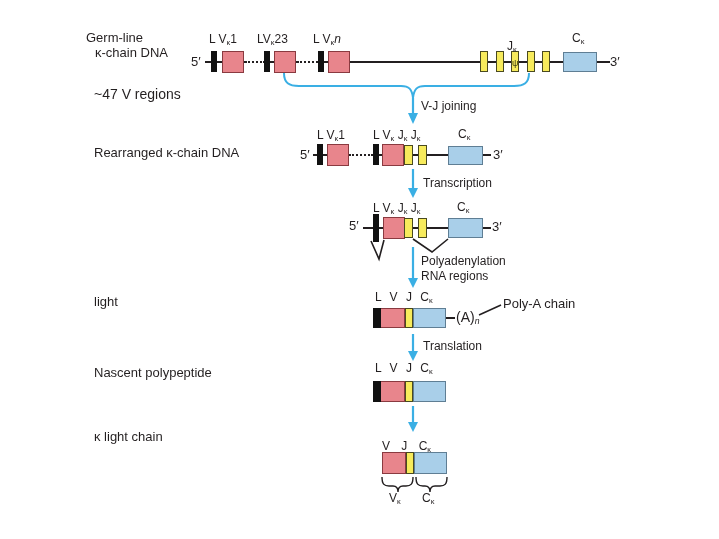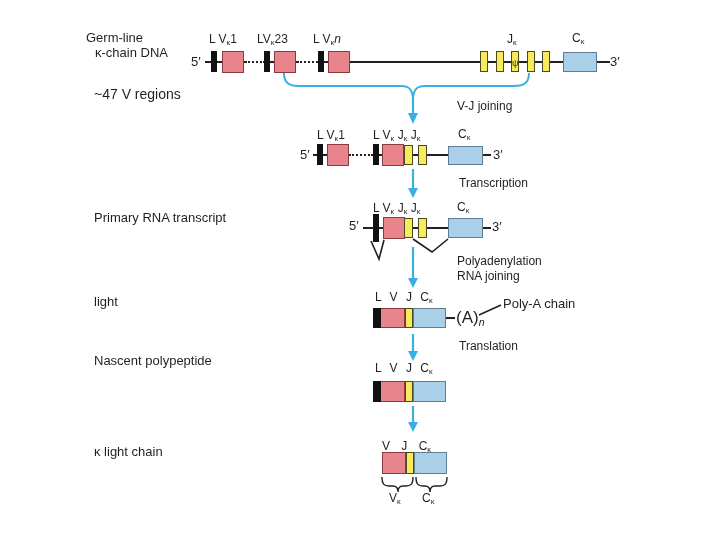--- a/index.html
+++ b/index.html
@@ -12,21 +12,21 @@
   .seglbl{font-size:12px;line-height:13px;white-space:nowrap;}
   .prime{font-size:13px;white-space:nowrap;}
   sub{font-size:0.62em;vertical-align:-0.25em;line-height:0;}
   i{font-style:italic;}
   .hline{height:0;border-top:2px solid var(--ink,#231F20);}
   .dotline{height:0;border-top:2px dotted var(--ink,#231F20);}
   .barL{background:var(--leader,#111);width:6px;height:21px;}
   .boxV{background:var(--pink,#E8858C);border:1px solid #8a3a40;box-sizing:border-box;}
   .boxJ{background:var(--yellow,#F7EB5C);border:1px solid #4a4a20;box-sizing:border-box;}
   .boxC{background:var(--blue,#A9CFE9);border:1px solid #5f7e94;box-sizing:border-box;}
-  .arrowlbl{font-size:12px;line-height:15px;white-space:nowrap;margin-left:36px;}
+  .arrowlbl{font-size:12px;line-height:15px;white-space:nowrap;}
   .psi{font-size:9px;line-height:9px;color:#3a3a10;}
   svg{position:absolute;left:0;top:0;pointer-events:none;}
 </style>
 </head>
 <body>
 
 <div class="canvas">
 
   <svg width="719" height="539" viewBox="0 0 719 539">
 
@@ -78,84 +78,84 @@
   <div class="abs boxJ" style="left:496px;top:51px;width:8px;height:21px;"></div>
   <div class="abs boxJ" style="left:511px;top:51px;width:8px;height:21px;text-align:center;"><span class="psi">ψ</span></div>
   <div class="abs boxJ" style="left:527px;top:51px;width:8px;height:21px;"></div>
   <div class="abs boxJ" style="left:542px;top:51px;width:8px;height:21px;"></div>
   <div class="abs boxC" style="left:563px;top:52px;width:34px;height:20px;"></div>
   <div class="abs prime" style="left:610px;top:54px;">3′</div>
 
   <div class="abs seglbl" style="left:209px;top:33px;">L V<sub>κ</sub>1</div>
   <div class="abs seglbl" style="left:257px;top:33px;">LV<sub>κ</sub>23</div>
   <div class="abs seglbl" style="left:313px;top:33px;">L V<sub>κ</sub><i>n</i></div>
-  <div class="abs seglbl" style="left:507px;top:33px;text-align:right;">J<sub>κ</sub></div>
+  <div class="abs seglbl" style="left:507px;top:40px;text-align:right;">J<sub>κ</sub></div>
   <div class="abs seglbl" style="left:572px;top:32px;">C<sub>κ</sub></div>
 
   <div class="abs arrowlbl" style="left:421px;top:99px;">V-J joining</div>
 
+  <div class="abs lbl" style="left:94px;top:146px;">Rearranged κ-chain DNA</div>
   <div class="abs prime" style="left:300px;top:147px;">5′</div>
   <div class="abs hline" style="left:313px;top:154px;width:36px;"></div>
   <div class="abs dotline" style="left:349px;top:154px;width:24px;"></div>
   <div class="abs hline" style="left:373px;top:154px;width:118px;"></div>
 
   <div class="abs barL" style="left:317px;top:144px;"></div>
   <div class="abs boxV" style="left:327px;top:144px;width:22px;height:22px;"></div>
   <div class="abs barL" style="left:373px;top:144px;"></div>
   <div class="abs boxV" style="left:382px;top:144px;width:22px;height:22px;"></div>
   <div class="abs boxJ" style="left:404px;top:145px;width:9px;height:20px;"></div>
   <div class="abs boxJ" style="left:418px;top:145px;width:9px;height:20px;"></div>
   <div class="abs boxC" style="left:448px;top:146px;width:35px;height:19px;"></div>
   <div class="abs prime" style="left:493px;top:147px;">3′</div>
 
   <div class="abs seglbl" style="left:317px;top:129px;">L V<sub>κ</sub>1</div>
   <div class="abs seglbl" style="left:373px;top:129px;">L V<sub>κ</sub> J<sub>κ</sub> J<sub>κ</sub></div>
   <div class="abs seglbl" style="left:458px;top:128px;">C<sub>κ</sub></div>
 
   <div class="abs arrowlbl" style="left:423px;top:176px;">Transcription</div>
 
-  <div class="abs lbl" style="left:94px;top:211px;">Primary RNA transcript</div>
   <div class="abs prime" style="left:349px;top:218px;">5′</div>
   <div class="abs hline" style="left:363px;top:227px;width:128px;"></div>
 
   <div class="abs barL" style="left:373px;top:214px;height:28px;"></div>
   <div class="abs boxV" style="left:383px;top:217px;width:22px;height:22px;"></div>
   <div class="abs boxJ" style="left:404px;top:218px;width:9px;height:20px;"></div>
   <div class="abs boxJ" style="left:418px;top:218px;width:9px;height:20px;"></div>
   <div class="abs boxC" style="left:448px;top:218px;width:35px;height:20px;"></div>
   <div class="abs prime" style="left:492px;top:219px;">3′</div>
 
   <div class="abs seglbl" style="left:373px;top:202px;">L V<sub>κ</sub> J<sub>κ</sub> J<sub>κ</sub></div>
   <div class="abs seglbl" style="left:457px;top:201px;">C<sub>κ</sub></div>
 
   <div class="abs arrowlbl" style="left:421px;top:254px;">Polyadenylation</div>
-  <div class="abs arrowlbl" style="left:421px;top:269px;">RNA joining</div>
+  <div class="abs arrowlbl" style="left:421px;top:269px;">RNA regions</div>
 
   <div class="abs lbl" style="left:94px;top:295px;">light</div>
   <div class="abs seglbl" style="left:375px;top:291px;word-spacing:5px;">L V J C<sub>κ</sub></div>
 
   <div class="abs" style="left:373px;top:308px;width:8px;height:20px;background:var(--leader,#111);"></div>
   <div class="abs boxV" style="left:381px;top:308px;width:24px;height:20px;border-left:none;"></div>
   <div class="abs boxJ" style="left:405px;top:308px;width:8px;height:20px;"></div>
   <div class="abs boxC" style="left:413px;top:308px;width:33px;height:20px;"></div>
   <div class="abs hline" style="left:446px;top:317px;width:9px;"></div>
-  <div class="abs seglbl" style="left:456px;top:311px;font-size:17px;">(A)<sub><i>n</i></sub></div>
+  <div class="abs seglbl" style="left:456px;top:311px;font-size:14px;">(A)<sub><i>n</i></sub></div>
   <div class="abs lbl" style="left:503px;top:297px;">Poly-A chain</div>
 
   <div class="abs arrowlbl" style="left:423px;top:339px;">Translation</div>
 
-  <div class="abs lbl" style="left:94px;top:354px;">Nascent polypeptide</div>
+  <div class="abs lbl" style="left:94px;top:366px;">Nascent polypeptide</div>
   <div class="abs seglbl" style="left:375px;top:362px;word-spacing:5px;">L V J C<sub>κ</sub></div>
 
   <div class="abs" style="left:373px;top:381px;width:8px;height:21px;background:var(--leader,#111);"></div>
   <div class="abs boxV" style="left:381px;top:381px;width:24px;height:21px;border-left:none;"></div>
   <div class="abs boxJ" style="left:405px;top:381px;width:8px;height:21px;"></div>
   <div class="abs boxC" style="left:413px;top:381px;width:33px;height:21px;"></div>
 
-  <div class="abs lbl" style="left:94px;top:445px;">κ light chain</div>
+  <div class="abs lbl" style="left:94px;top:430px;">κ light chain</div>
   <div class="abs seglbl" style="left:382px;top:440px;word-spacing:8px;">V J C<sub>κ</sub></div>
 
   <div class="abs boxV" style="left:382px;top:452px;width:24px;height:22px;"></div>
   <div class="abs boxJ" style="left:406px;top:452px;width:8px;height:22px;"></div>
   <div class="abs boxC" style="left:414px;top:452px;width:33px;height:22px;"></div>
 
   <div class="abs seglbl" style="left:389px;top:492px;">V<sub>κ</sub></div>
   <div class="abs seglbl" style="left:422px;top:492px;">C<sub>κ</sub></div>
 
 </div>

